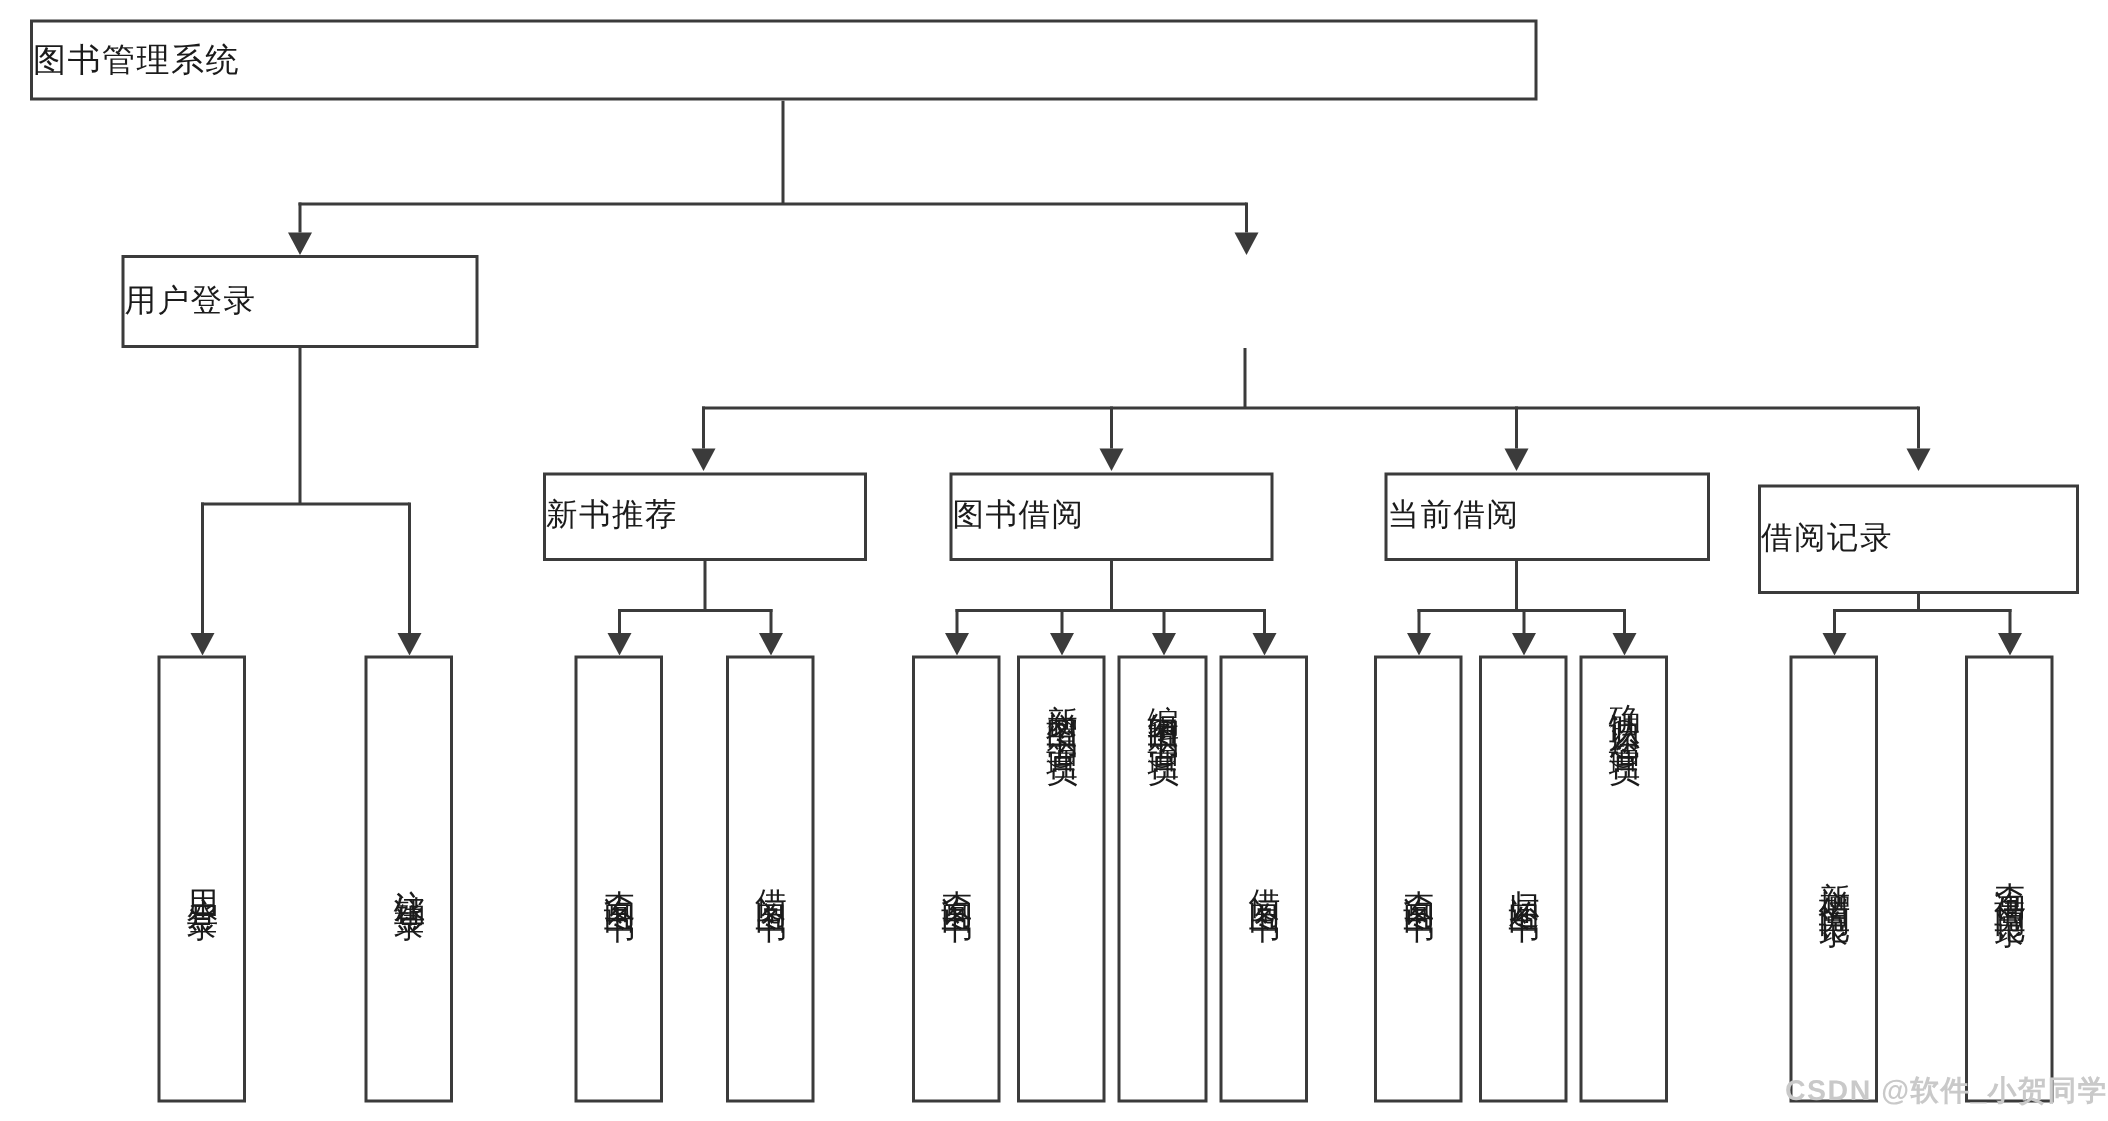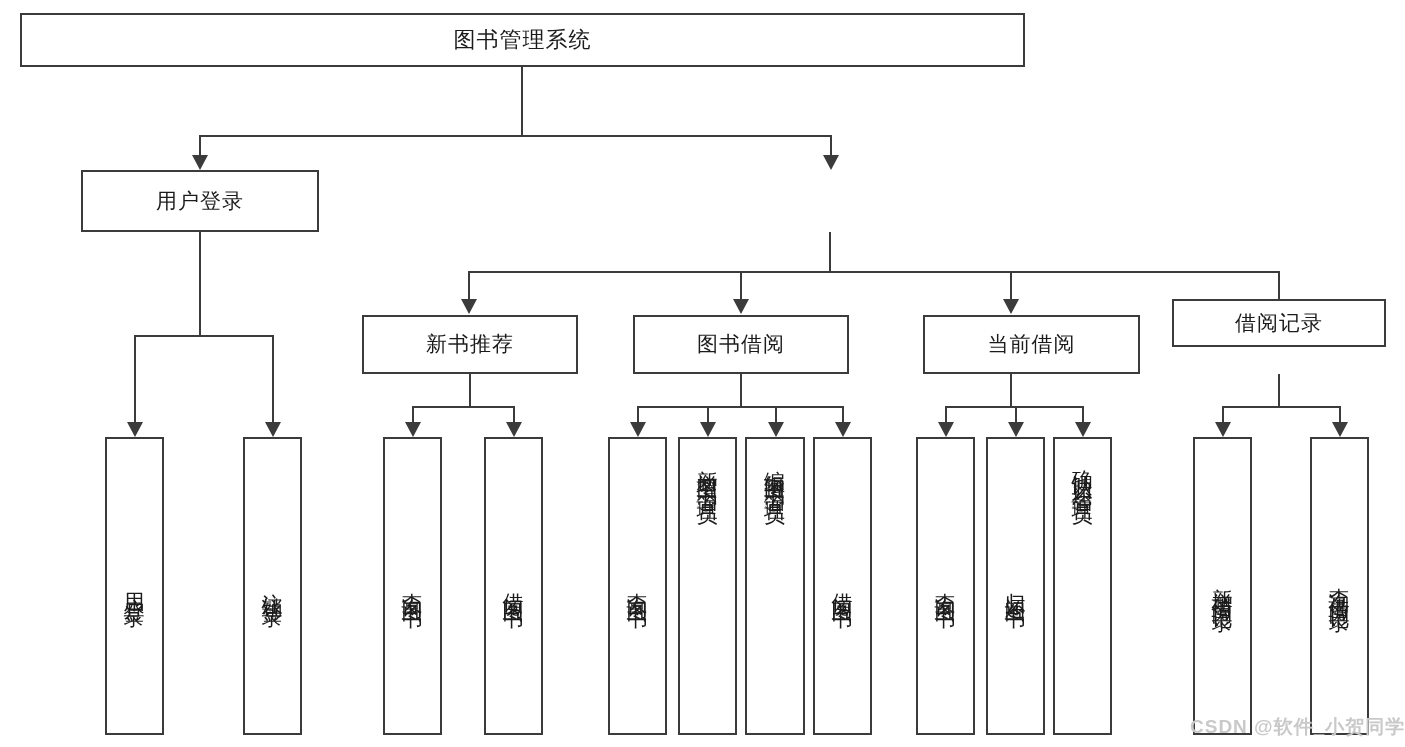--- a/index.html
+++ b/index.html
@@ -18,21 +18,20 @@
     overflow: hidden;
   }
   
   .node {
     position: absolute;
     box-sizing: border-box;
     background: #ffffff;
     border: 2px solid #3b3b3b;
     display: flex;
     align-items: center;
-    justify-content: center;
     color: #1b1b1b;
   }
   .node .label {
     text-align: center;
     line-height: 1.05;
     white-space: nowrap;
   }
   
   .node.horiz .label {
     font-size: 21px;
@@ -159,21 +158,21 @@
 
   <div class="node horiz" style="left:362px; top:315px; width:216px; height:59px;">
     <span class="label">新书推荐</span>
   </div>
   <div class="node horiz" style="left:633px; top:315px; width:216px; height:59px;">
     <span class="label">图书借阅</span>
   </div>
   <div class="node horiz" style="left:903px; top:315px; width:217px; height:59px;margin-left:20px;">
     <span class="label">当前借阅</span>
   </div>
-  <div class="node horiz" style="left:1172px; top:299px; width:214px; height:48px;">
+  <div class="node horiz" style="left:1172px; top:323px; width:214px; height:73px;">
     <span class="label">借阅记录</span>
   </div>
 
   <div class="node vert center" style="left:105px; top:437px; width:59px; height:298px;">
     <span class="label">用户登录</span>
   </div>
   <div class="node vert center" style="left:243px; top:437px; width:59px; height:298px;">
     <span class="label">注销登录</span>
   </div>
   <div class="node vert center" style="left:383px; top:437px; width:59px; height:298px;">

